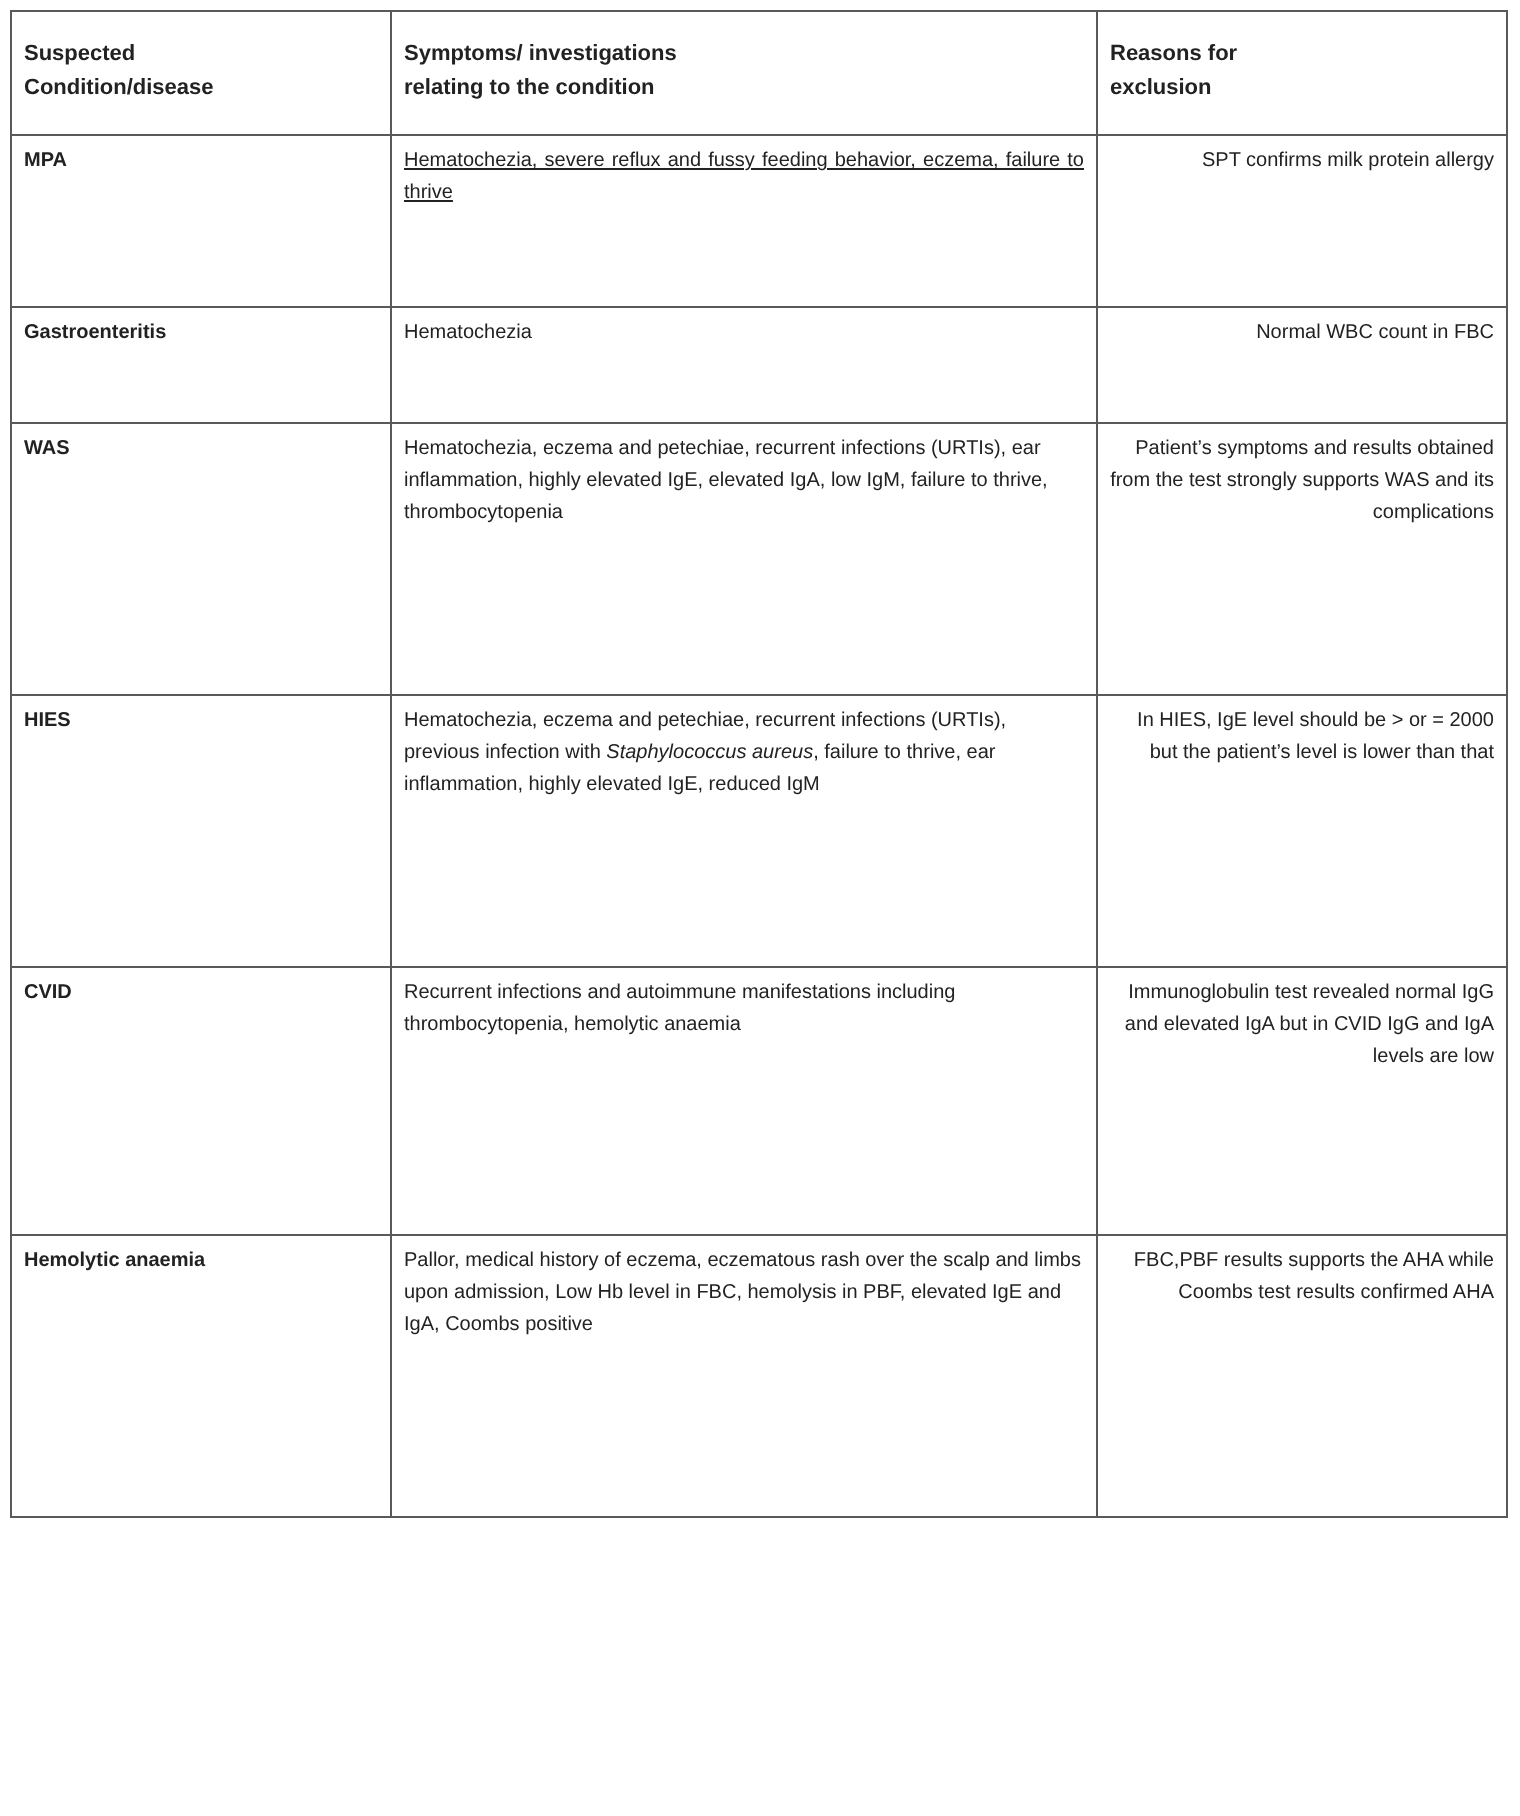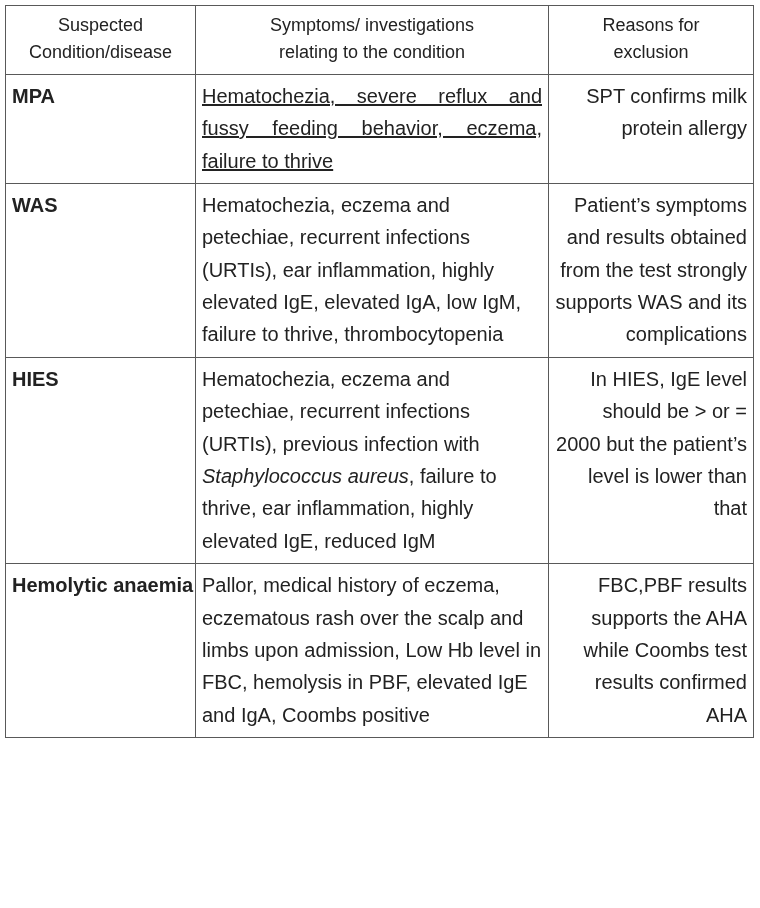--- a/index.html
+++ b/index.html
@@ -32,28 +32,28 @@
   }
   table.dx-table col.c-condition { width: 190px; }
   table.dx-table col.c-symptoms  { width: 353px; }
   table.dx-table col.c-reasons   { width: 205px; }
 
   table.dx-table th,
   table.dx-table td {
     border: 1px solid #595959;
     vertical-align: top;
     padding: 5px 6px 6px 6px;
-    font-size: 20px;
+    font-size: 10px;
     line-height: 1.62;
     color: #222222;
   }
   table.dx-table thead th {
-    text-align: center;
-    font-weight: normal;
-    font-size: 18px;
+    text-align: left;
+    font-weight: bold;
+    font-size: 11px;
     line-height: 1.52;
     padding-top: 6px;
     padding-bottom: 7px;
     vertical-align: middle;
   }
   td.cell-condition {
     font-weight: bold;
     font-size: 15.2px;
     white-space: nowrap;
   }
@@ -103,33 +103,43 @@
       </tr>
     </thead>
     <tbody>
 
       <tr class="r-mpa">
         <td class="cell-condition">MPA</td>
         <td class="cell-symptoms justify">Hematochezia, severe reflux and fussy feeding behavior, eczema, failure to thrive</td>
         <td class="cell-reasons">SPT confirms milk protein allergy</td>
       </tr>
 
+      <tr class="r-gastro">
+        <td class="cell-condition">Gastroenteritis</td>
+        <td class="cell-symptoms">Hematochezia</td>
+        <td class="cell-reasons">Normal WBC count in FBC</td>
+      </tr>
 
       <tr class="r-was">
         <td class="cell-condition">WAS</td>
         <td class="cell-symptoms">Hematochezia, eczema and petechiae, recurrent infections (URTIs), ear inflammation, highly elevated IgE, elevated IgA, low IgM, failure to thrive, thrombocytopenia</td>
         <td class="cell-reasons">Patient’s symptoms and results obtained from the test strongly supports WAS and its complications</td>
       </tr>
 
       <tr class="r-hies">
         <td class="cell-condition">HIES</td>
         <td class="cell-symptoms"><span>Hematochezia, eczema and petechiae, recurrent infections (URTIs), previous infection with </span><span class="sci-name">Staphylococcus aureus</span><span>, failure to thrive, ear inflammation, highly elevated IgE, reduced IgM</span></td>
         <td class="cell-reasons">In HIES, IgE level should be &gt; or = 2000 but the patient’s level is lower than that</td>
       </tr>
 
+      <tr class="r-cvid">
+        <td class="cell-condition">CVID</td>
+        <td class="cell-symptoms">Recurrent infections and autoimmune manifestations including thrombocytopenia, hemolytic anaemia</td>
+        <td class="cell-reasons">Immunoglobulin test revealed normal IgG and elevated IgA but in CVID IgG and IgA levels are low</td>
+      </tr>
 
 
       <tr class="r-hemo">
         <td class="cell-condition">Hemolytic anaemia</td>
         <td class="cell-symptoms">Pallor, medical history of eczema, eczematous rash over the scalp and limbs upon admission, Low Hb level in FBC, hemolysis in PBF, elevated IgE and IgA, Coombs positive</td>
         <td class="cell-reasons">FBC,PBF results supports the AHA while Coombs test results confirmed AHA</td>
       </tr>
 
     </tbody>
   </table>

